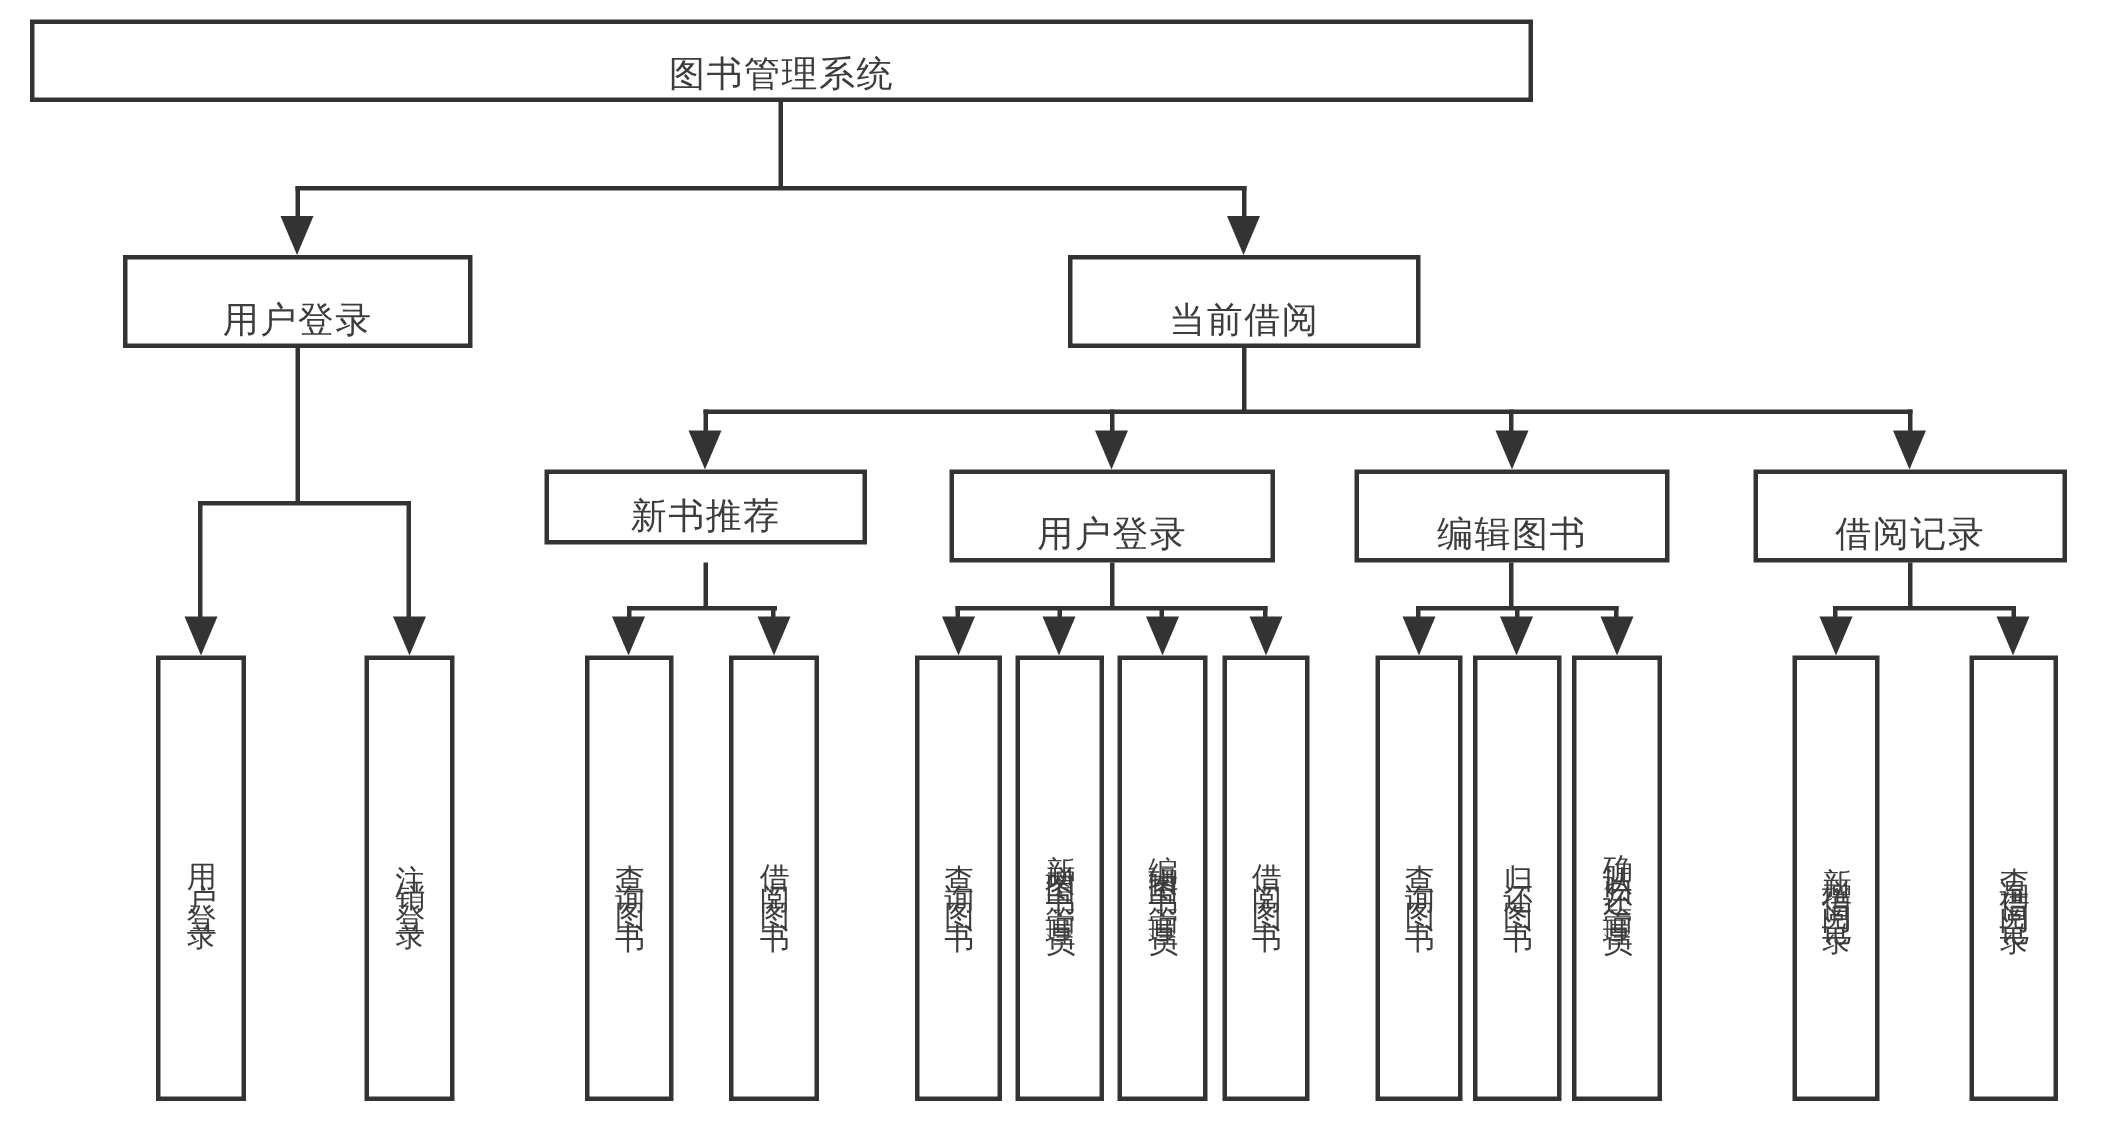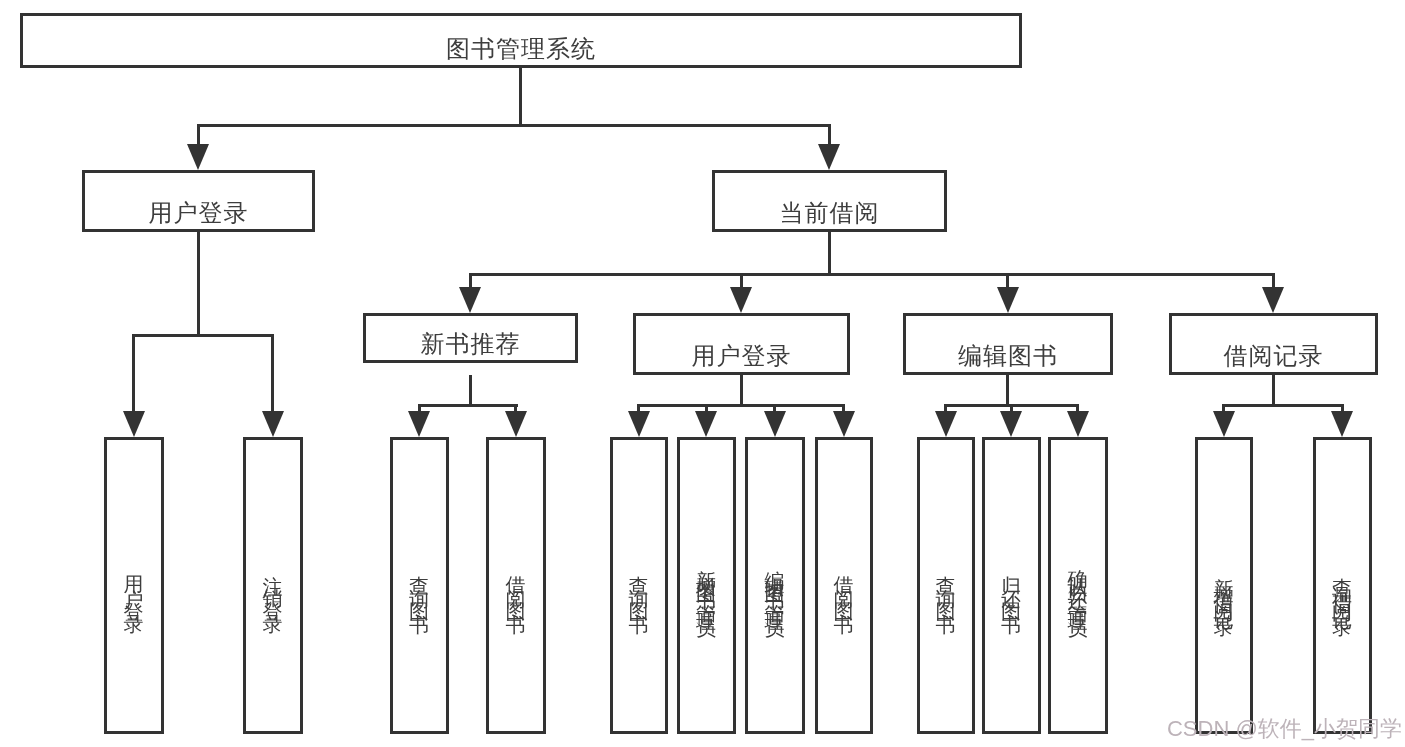--- a/index.html
+++ b/index.html
@@ -175,15 +175,14 @@
     <span class="vt sp9">确认归还（管理员）</span>
   </div>
 
   <div class="box vbox" style="left:1195px;top:437px;width:58px;height:297px">
     <span class="vt sp6">新增借阅记录</span>
   </div>
   <div class="box vbox" style="left:1313px;top:437px;width:59px;height:297px">
     <span class="vt sp6">查询借阅记录</span>
   </div>
 
-  <div class="watermark">CSDN @软件_小贺同学</div>
 
 </div>
 
 </body></html>

